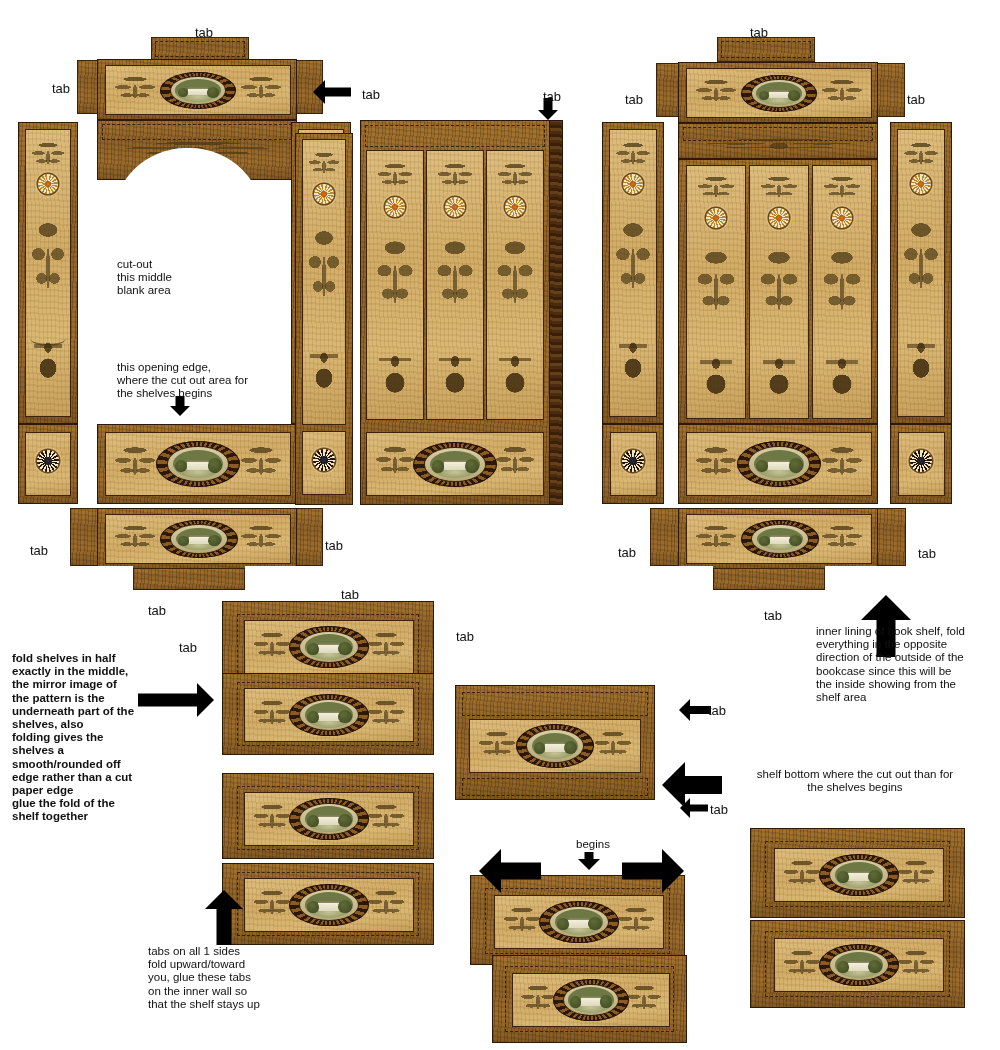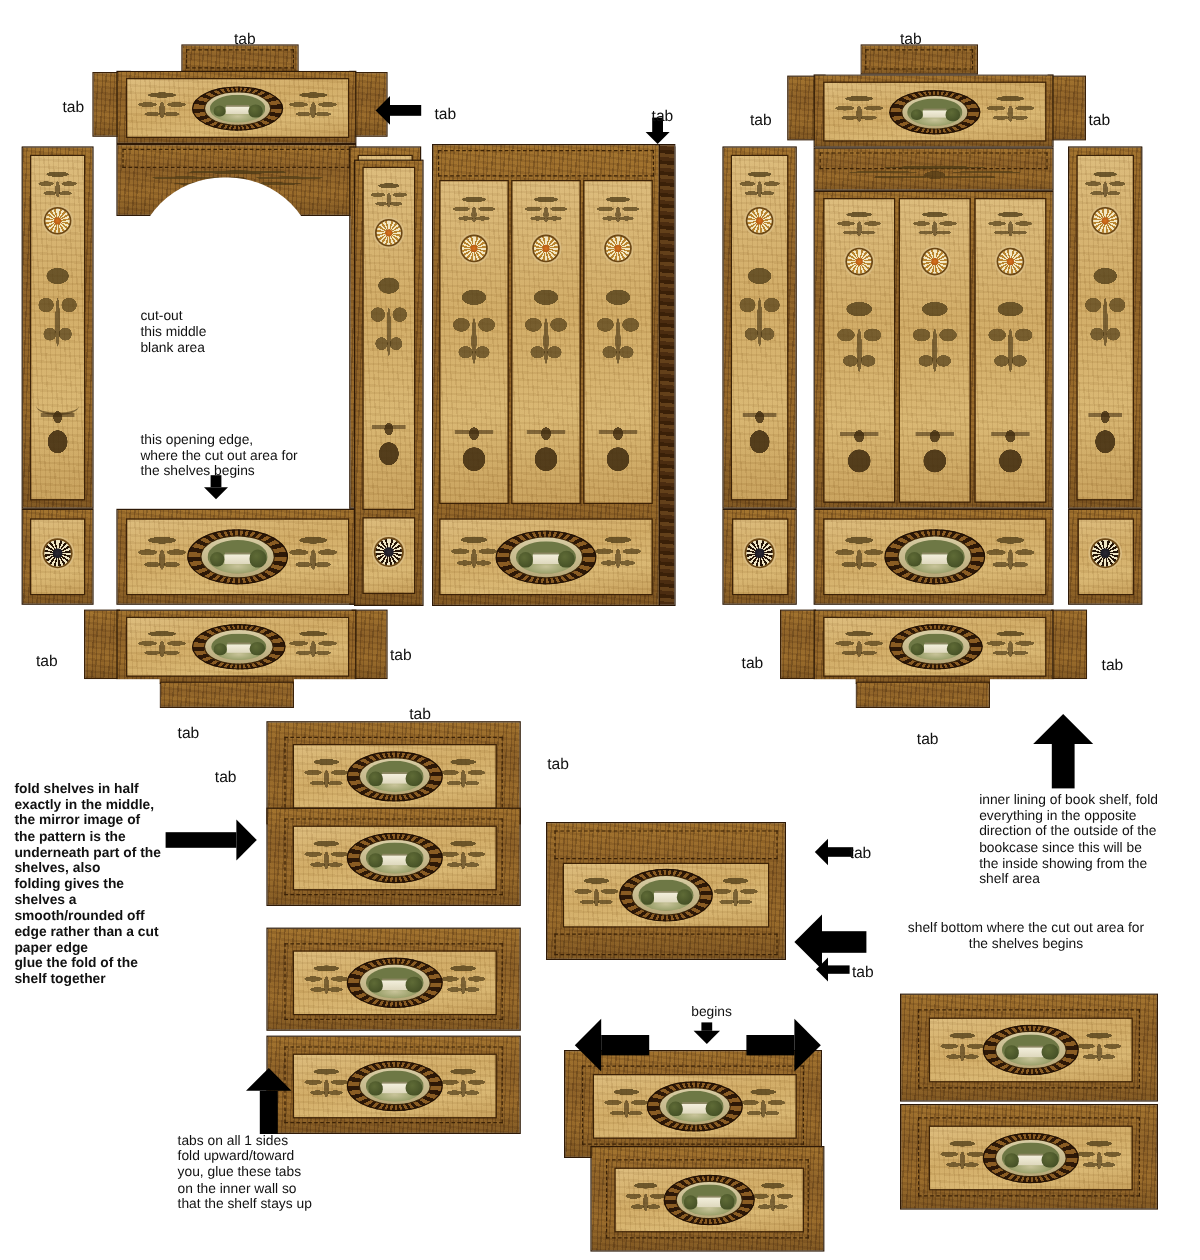--- a/index.html
+++ b/index.html
@@ -714,23 +714,23 @@
 smooth/rounded off
 edge rather than a cut
 paper edge
 glue the fold of the
 shelf together</div>
       <div class="para" style="left: 148px; top: 945px; width: 160px;">tabs on all 1 sides
 fold upward/toward
 you, glue these tabs
 on the inner wall so
 that the shelf stays up</div>
-      <div class="para center" style="left: 730px; top: 768px; width: 250px;">shelf bottom where the cut out area for
+      <div class="para center" style="left: 730px; top: 768px; width: 250px;">shelf bottom where the cut out than for
 the shelves begins</div>
-      <div class="para" style="left: 816px; top: 661px; width: 185px;">inner lining of book shelf, fold
+      <div class="para" style="left: 816px; top: 625px; width: 185px;">inner lining of book shelf, fold
 everything in the opposite
 direction of the outside of the
 bookcase since this will be
 the inside showing from the
 shelf area</div>
       <div class="para center" style="left: 563px; top: 838px; width: 60px;">begins</div>
     </div>
 
 </div>
 

